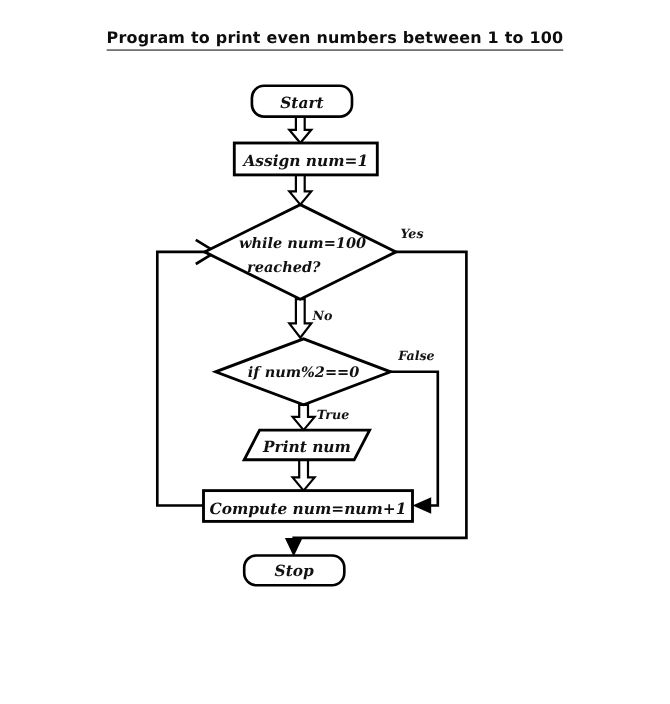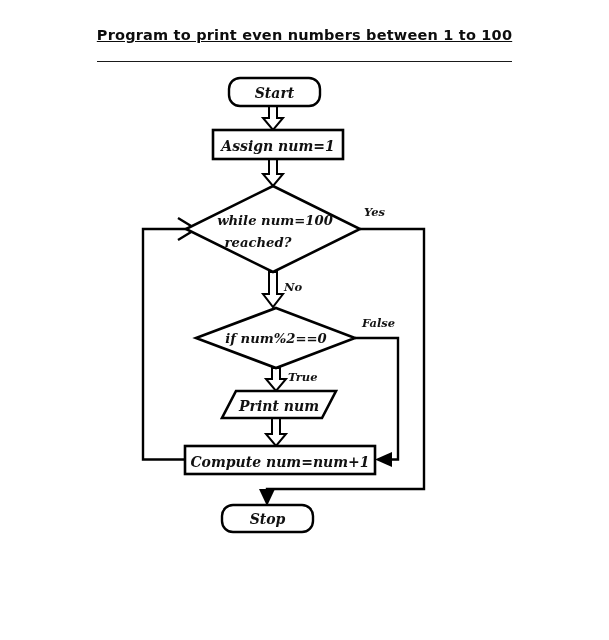--- a/index.html
+++ b/index.html
@@ -26,22 +26,21 @@
     width: 609px;
     text-align: center;
     font-family: "DejaVu Sans", sans-serif;
     font-size: 14.5px;
     font-weight: 600;
     color: #0d0d0d;
     letter-spacing: 0.2px;
   }
   #title span.titletext {
     border-bottom: 1.4px solid #1a1a1a;
-    padding-bottom: 18px;
-    text-decoration: underline;
+    padding-bottom: 2px;
   }
   #chart {
     position: absolute;
     left: 0;
     top: 0;
   }
   .nodetext {
     font-family: "DejaVu Serif", serif;
     font-style: italic;
     font-weight: bold;

